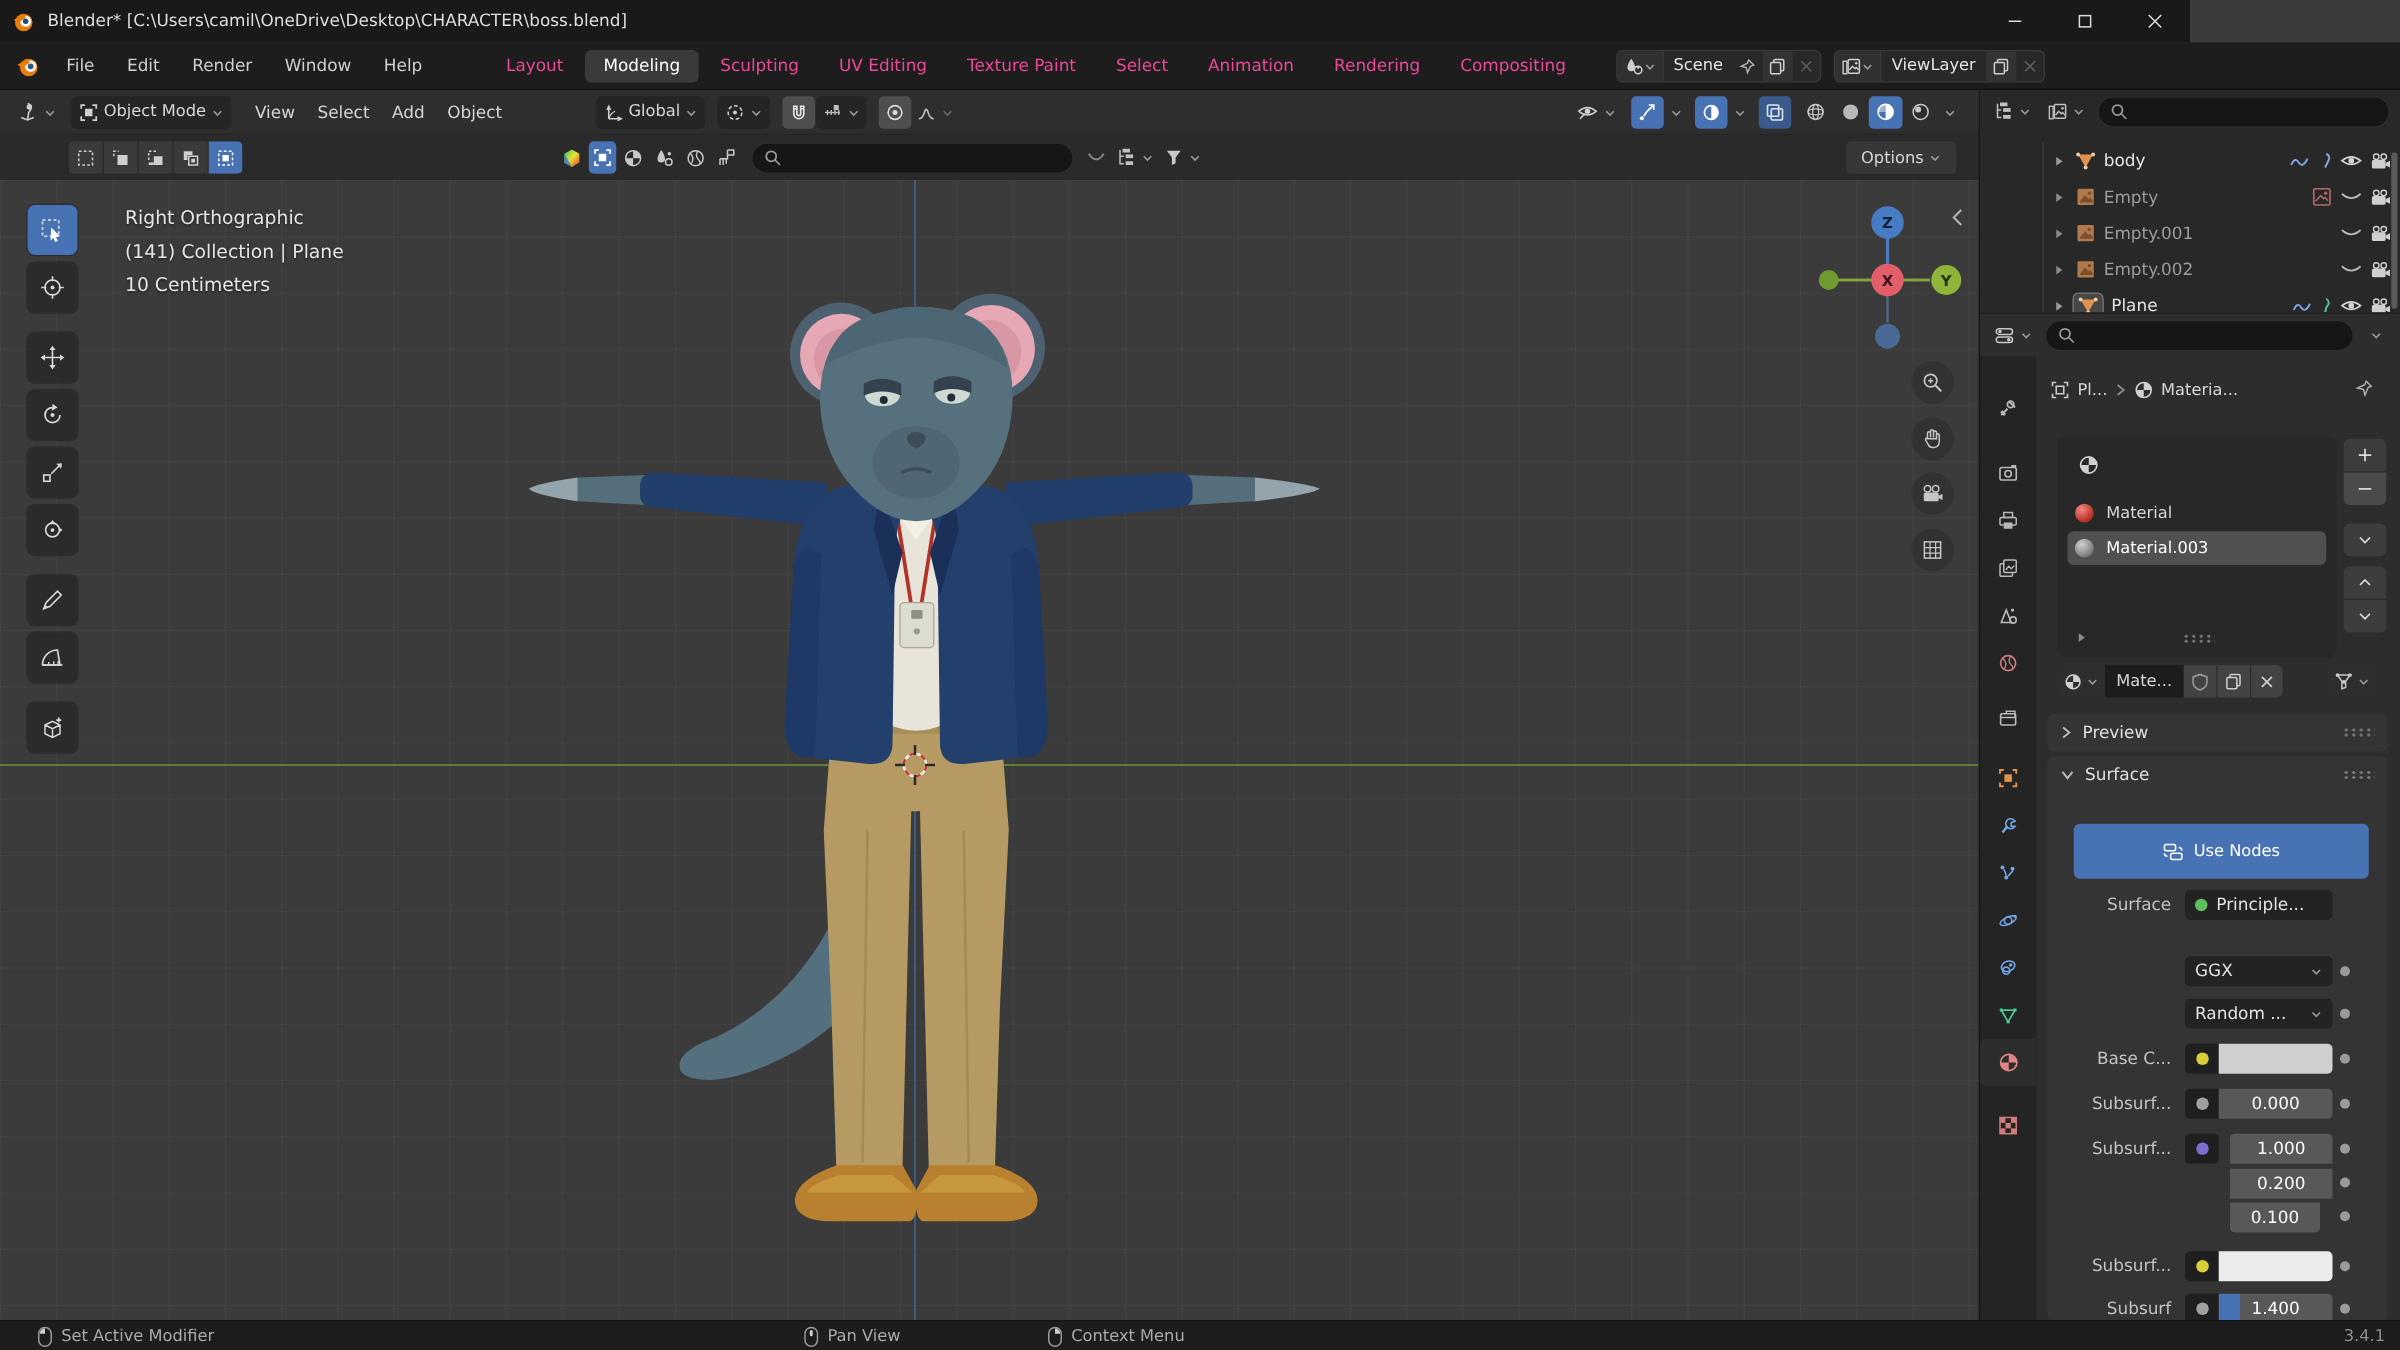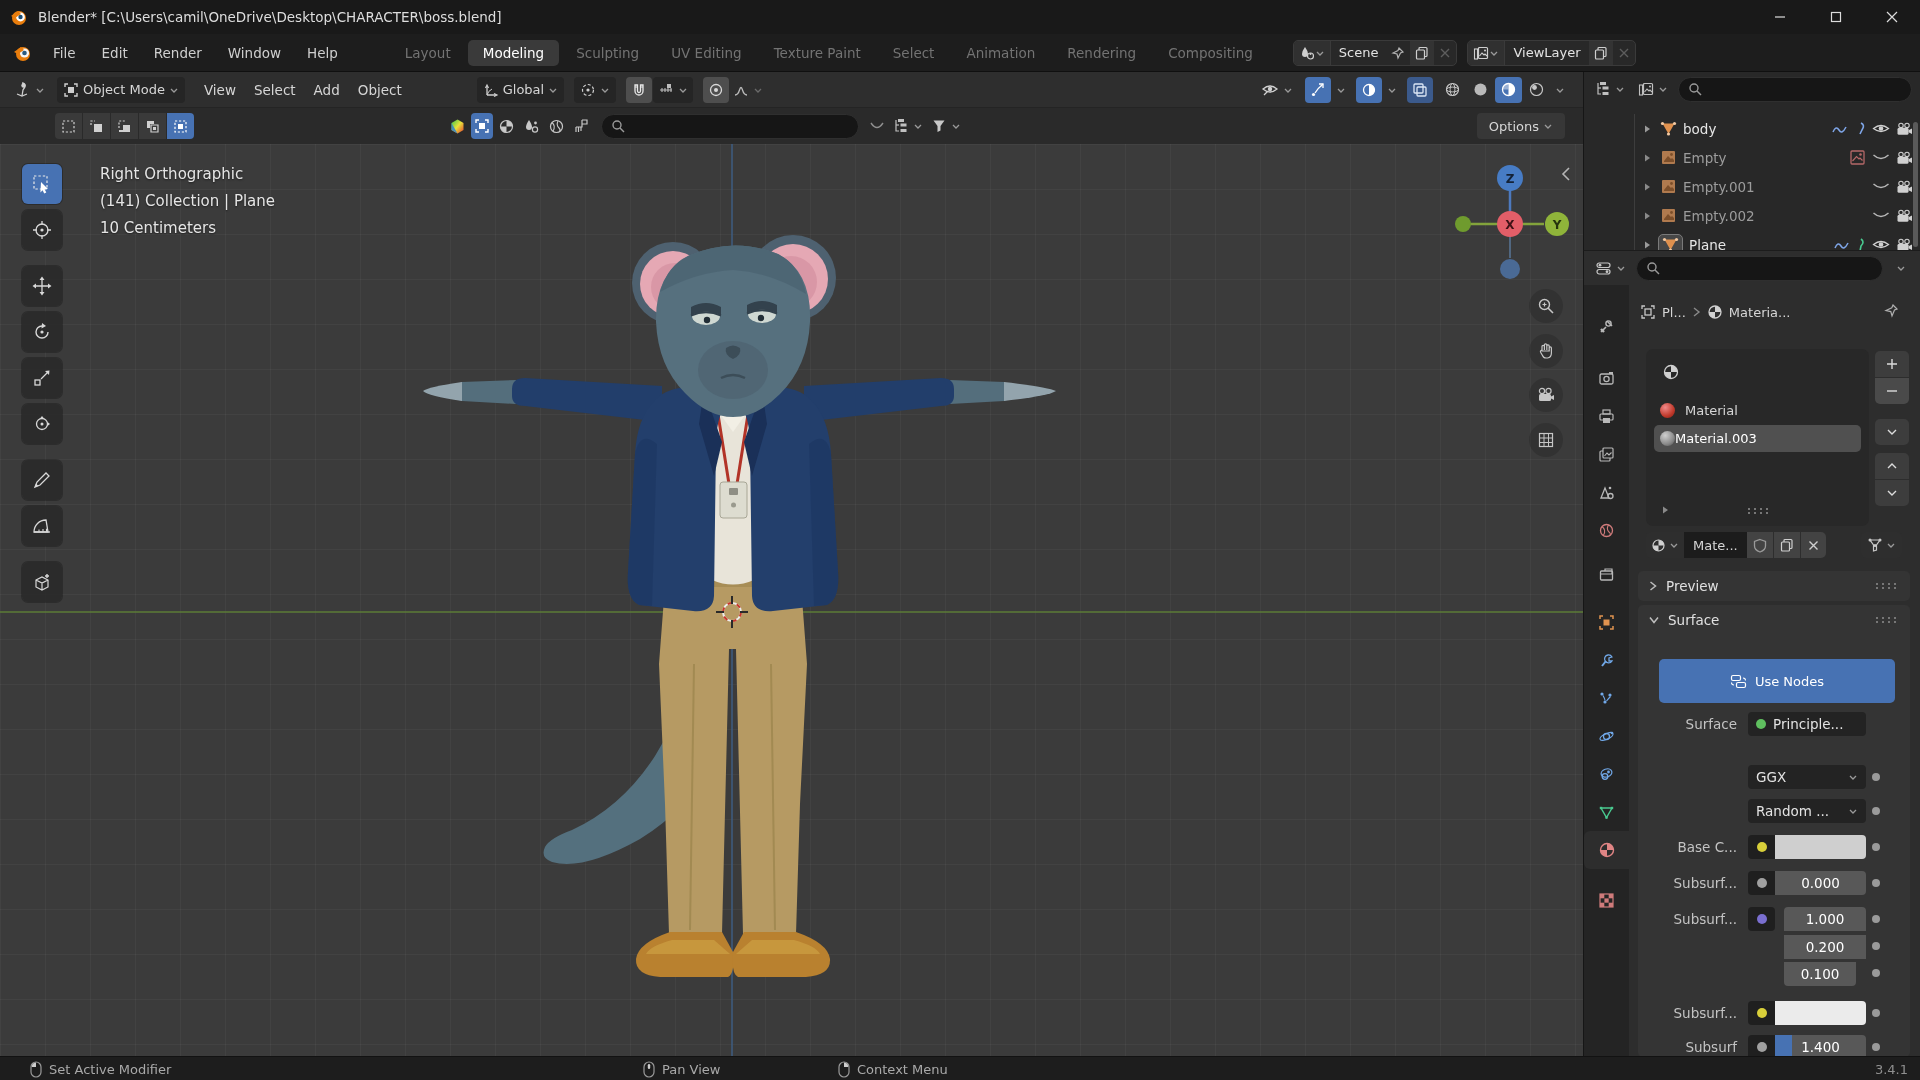--- a/index.html
+++ b/index.html
@@ -4,27 +4,27 @@
 <style>
   html,body{margin:0;padding:0;background:#111;}
   *{box-sizing:border-box;}
   .app{position:relative;width:1920px;height:1080px;overflow:hidden;background:#3b3b3b;
        font-family:"DejaVu Sans","Liberation Sans",sans-serif;font-size:13px;color:#d6d6d6;
        -webkit-font-smoothing:antialiased;}
   .abs{position:absolute;}
   .row{display:flex;align-items:center;}
   svg{display:block;}
   
-  .titlebar{position:absolute;left:0;top:0;width:1920px;height:34px;background:#191919;display:flex;align-items:center;}
+  .titlebar{position:absolute;left:0;top:0;width:1752px;height:34px;background:#191919;display:flex;align-items:center;}
   .titlebar .title{margin-left:10px;color:#dedede;font-size:13.5px;}
   .winbtn{width:56px;height:34px;display:flex;align-items:center;justify-content:center;}
   
   .topbar{position:absolute;left:0;top:34px;width:1920px;height:38px;background:#1d1d1d;border-bottom:1px solid #101010;display:flex;align-items:center;}
   .menu-item{padding:0 13px;color:#cfcfcf;font-size:13.5px;}
-  .ws-tab{padding:5px 15px;color:#737373;font-size:13.5px;border-radius:5px;margin:0 1px;}
+  .ws-tab{padding:5px 15px;color:#ec4899;font-size:13.5px;border-radius:5px;margin:0 1px;}
   .ws-tab.active{background:#3a3a3a;color:#fff;}
   .chip{display:flex;align-items:center;height:26px;background:#282828;border:1px solid #3a3a3a;border-radius:5px;overflow:hidden;}
   .chip .seg{display:flex;align-items:center;height:100%;padding:0 5px;}
   .chip .seg.icon-seg{background:#303030;border-right:1px solid #3a3a3a;}
   .chip .txt{padding:0 8px;color:#e3e3e3;}
   
   .vp-header{position:absolute;left:0;top:72px;width:1583px;height:36px;background:#2e2e2e;border-bottom:1px solid #242424;display:flex;align-items:center;}
   .tool-row{position:absolute;left:0;top:108px;width:1583px;height:36px;background:#2a2a2a;display:flex;align-items:center;}
   .hbtn{display:flex;align-items:center;height:26px;padding:0 6px;border-radius:4px;background:#252525;gap:4px;}
   .hbtn.flat{background:transparent;}
@@ -997,21 +997,21 @@
     <div class="abs" style="left:62px;top:98px;width:223px;height:177px;background:#282828;border-radius:7px">
       <svg class="abs" style="left:16px;top:14px" width="18" height="18" viewBox="0 0 18 18">
           <circle cx="9" cy="9" r="6.5" fill="none" stroke="#d0d0d0" stroke-width="1.3"></circle>
           <path d="M9,2.5 A6.5,6.5 0 0 1 15.5,9 L9,9 Z" fill="#d0d0d0"></path>
           <path d="M9,9 L2.5,9 A6.5,6.5 0 0 0 9,15.5 Z" fill="#d0d0d0"></path>
         </svg>
       <div class="abs row" style="left:8px;top:48px;width:207px;height:26px;gap:10px;padding:0 6px">
         <span class="sphere-red"></span>
         <span style="color:#d6d6d6">Material</span>
       </div>
-      <div class="abs row" style="left:8px;top:76px;width:207px;height:27px;padding:0 6px;background:#505050;border-radius:5px">
+      <div class="abs row" style="left:8px;top:76px;width:207px;height:27px;gap:10px;padding:0 6px;background:#505050;border-radius:5px">
         <span class="sphere-gray"></span>
         <span style="color:#fff">Material.003</span>
       </div>
       <svg class="abs" style="left:14px;top:156px" width="10" height="10" viewBox="0 0 10 10">
           <path d="M3,1.5 L8,5 L3,8.5 Z" fill="#8a8a8a"></path>
         </svg>
       <div class="grip abs" style="left:100px;top:158px"></div>
     </div>
 
     <div class="abs" style="left:291px;top:100px;width:34px;height:26px;background:#3d3d3d;border-radius:5px 5px 0 0;display:flex;align-items:center;justify-content:center">

